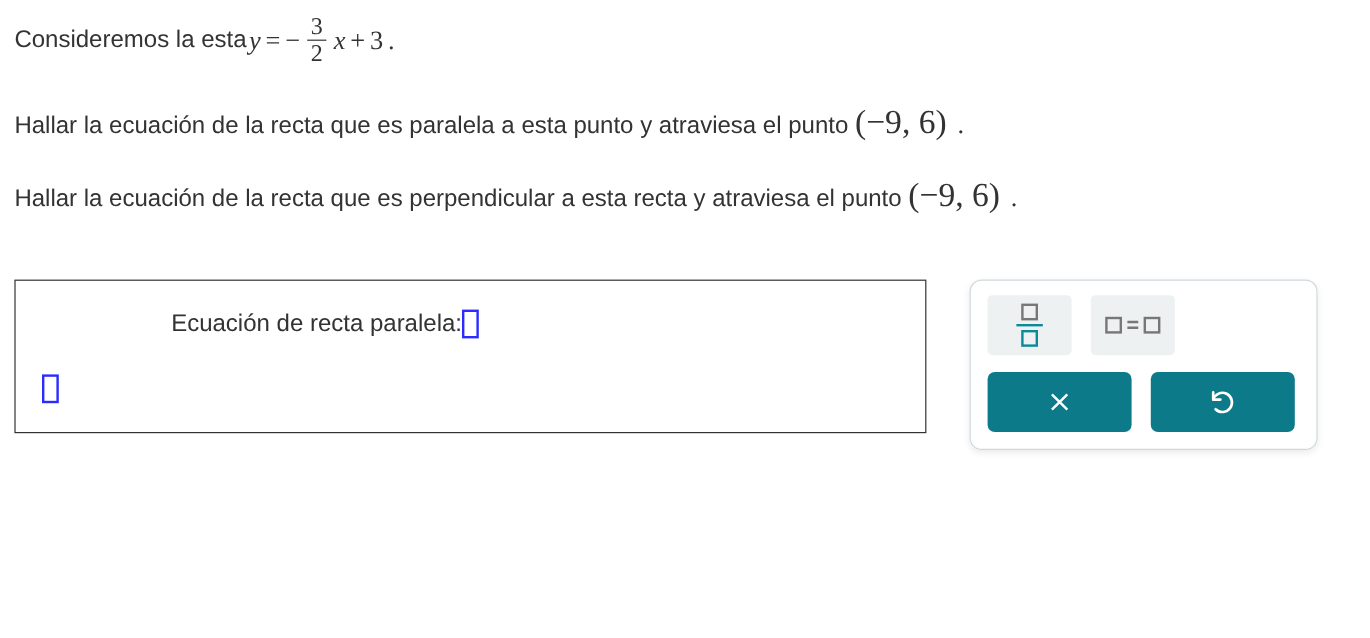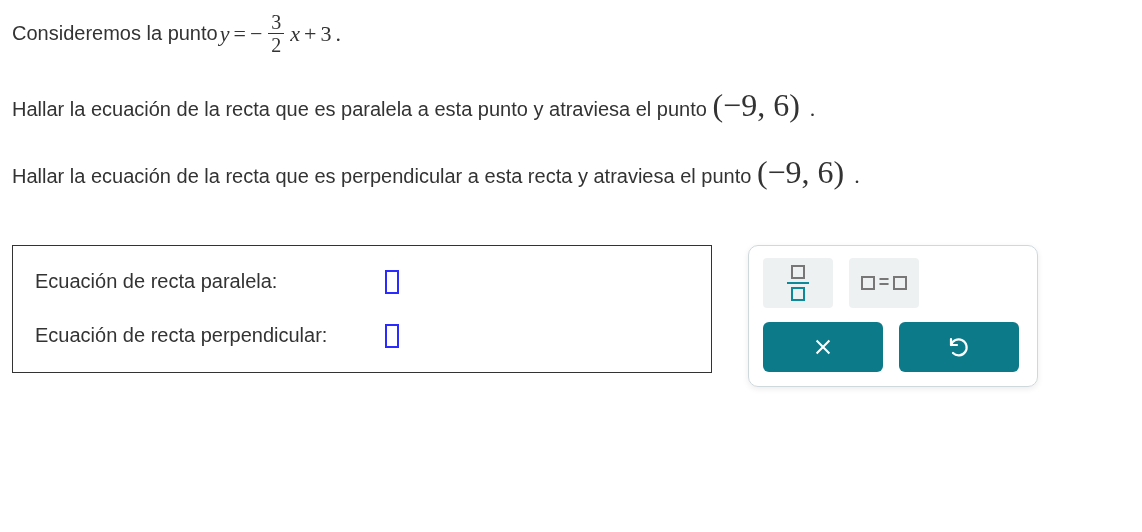--- a/index.html
+++ b/index.html
@@ -39,32 +39,33 @@
       line-height: 1;
     }
     .frac .num { padding: 0 3px 1px; }
     .frac .den { border-top: 1.5px solid #333; padding: 1px 3px 0; }
     .para {
       margin: 0 0 22px 0;
       line-height: 1.4;
     }
     .point {
       font-family: 'Times New Roman', serif;
-      font-size: 32px;
+      font-size: 28px;
     }
     .answer-area {
       display: flex;
       align-items: flex-start;
       gap: 36px;
       margin-top: 50px;
     }
     .answer-box {
       border: 1.5px solid #333;
       padding: 24px 22px;
-      width: 700px;
+      width: 760px;
+      text-align: right;
     }
     .answer-row {
       display: flex;
       align-items: center;
       margin-bottom: 30px;
     }
     .answer-row:last-child { margin-bottom: 0; }
     .answer-label {
       width: 350px;
     }
@@ -147,21 +148,21 @@
       justify-content: center;
       cursor: pointer;
       color: #fff;
     }
     .action-btn svg { fill: none; stroke: #fff; stroke-width: 2.2; }
   </style>
 </head>
 <body>
 
 <div class="line1">
-  <span>Consideremos la punto </span>
+  <span>Consideremos la esta </span>
   <span class="math-y">y</span>
   <span class="math-up">=</span>
   <span class="math-up">−</span>
   <span class="frac">
     <span class="num">3</span>
     <span class="den">2</span>
   </span>
   <span class="math-y">x</span>
   <span class="math-up">+</span>
   <span class="math-up">3</span>
@@ -182,21 +183,20 @@
   </span><span class="math-up">.</span>
 </p>
 
 <div class="answer-area">
   <div class="answer-box">
     <div class="answer-row">
       <span class="answer-label">Ecuación de recta paralela:</span>
       <span class="input-slot"></span>
     </div>
     <div class="answer-row">
-      <span class="answer-label">Ecuación de recta perpendicular:</span>
       <span class="input-slot"></span>
     </div>
   </div>
 
   <div class="toolbox">
     <div class="tool-row">
       <button class="tool-btn" title="fraction">
         <span class="frac-icon">
           <span class="sq-top"></span>
           <span class="bar"></span>

